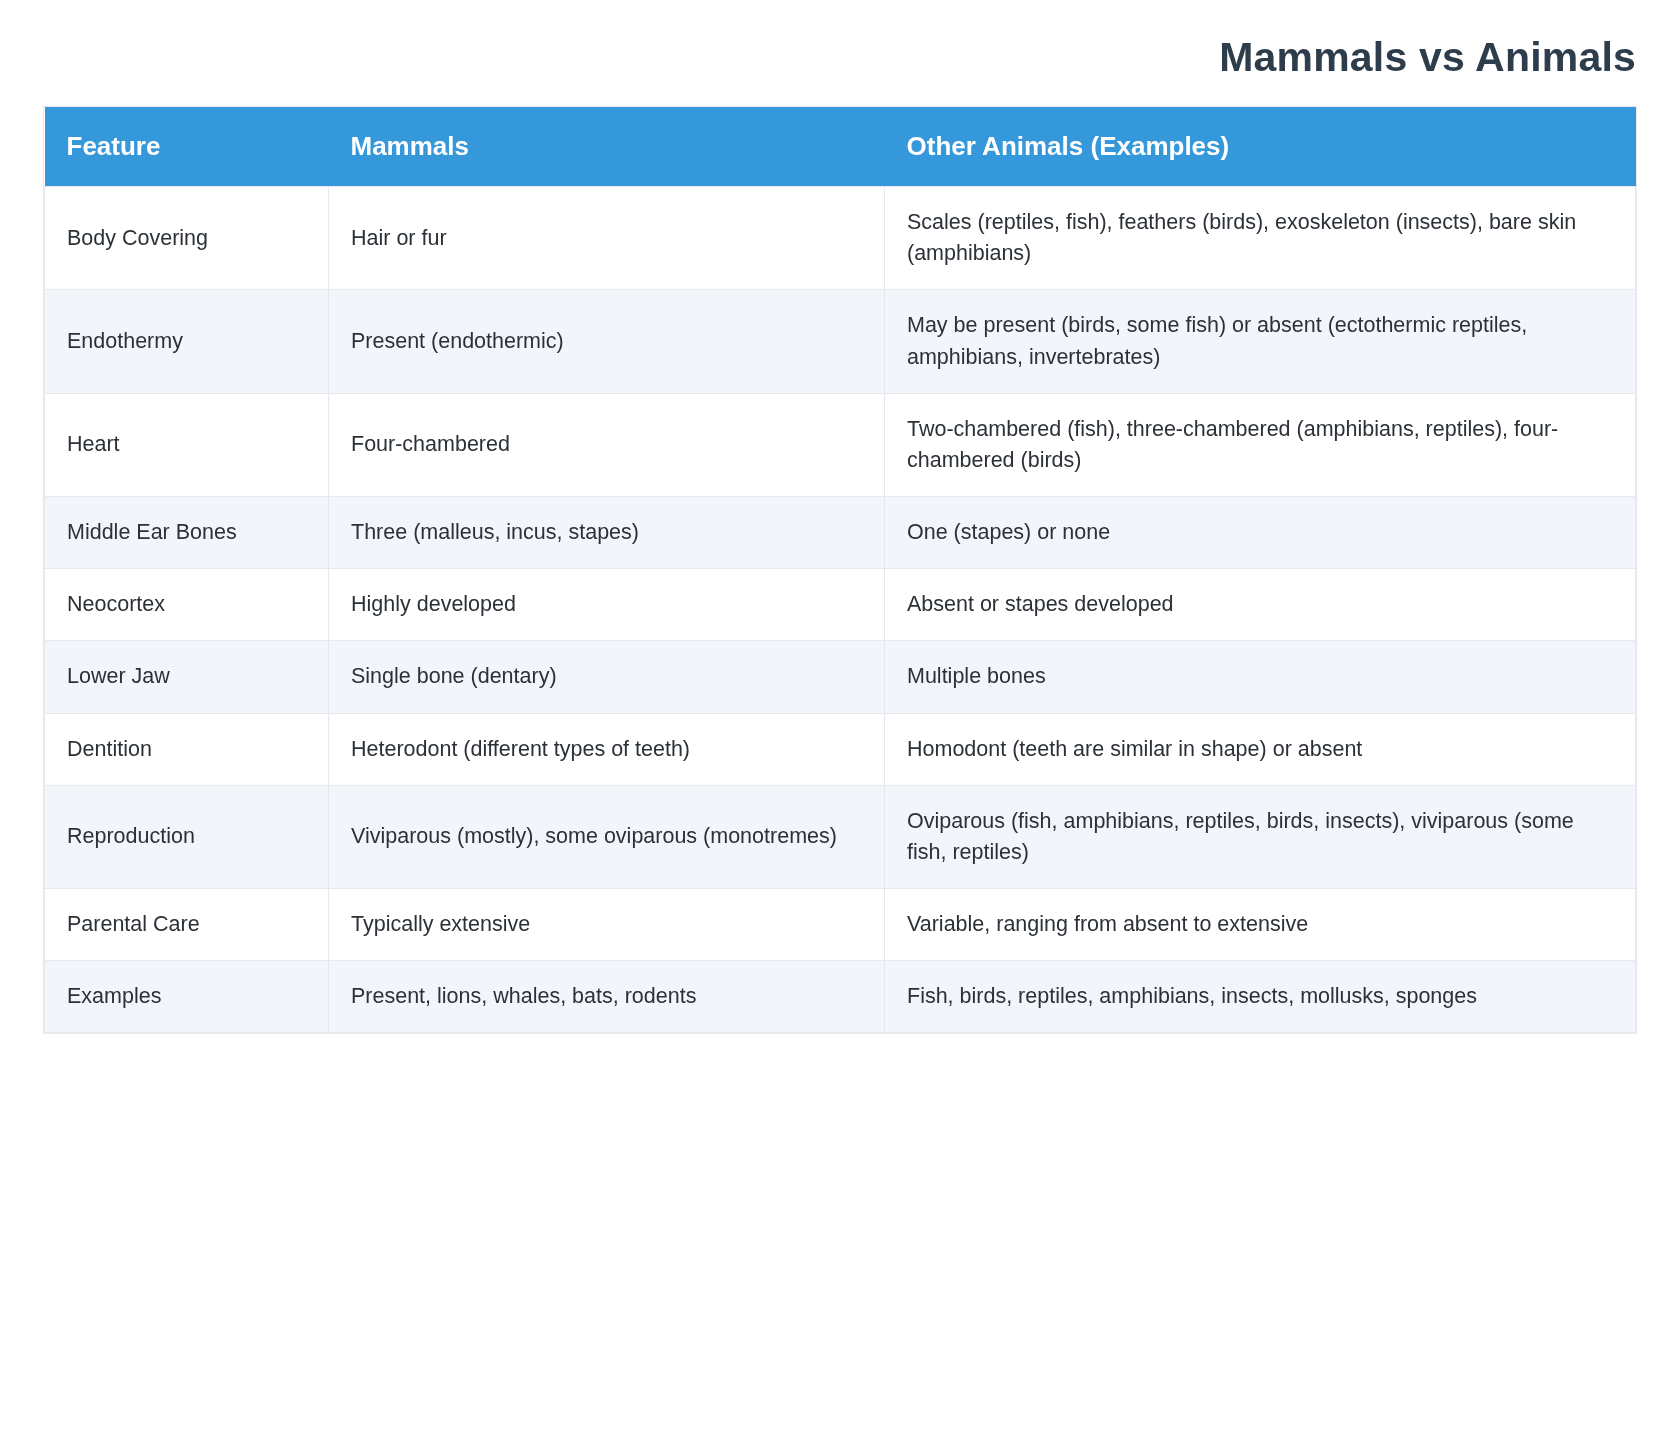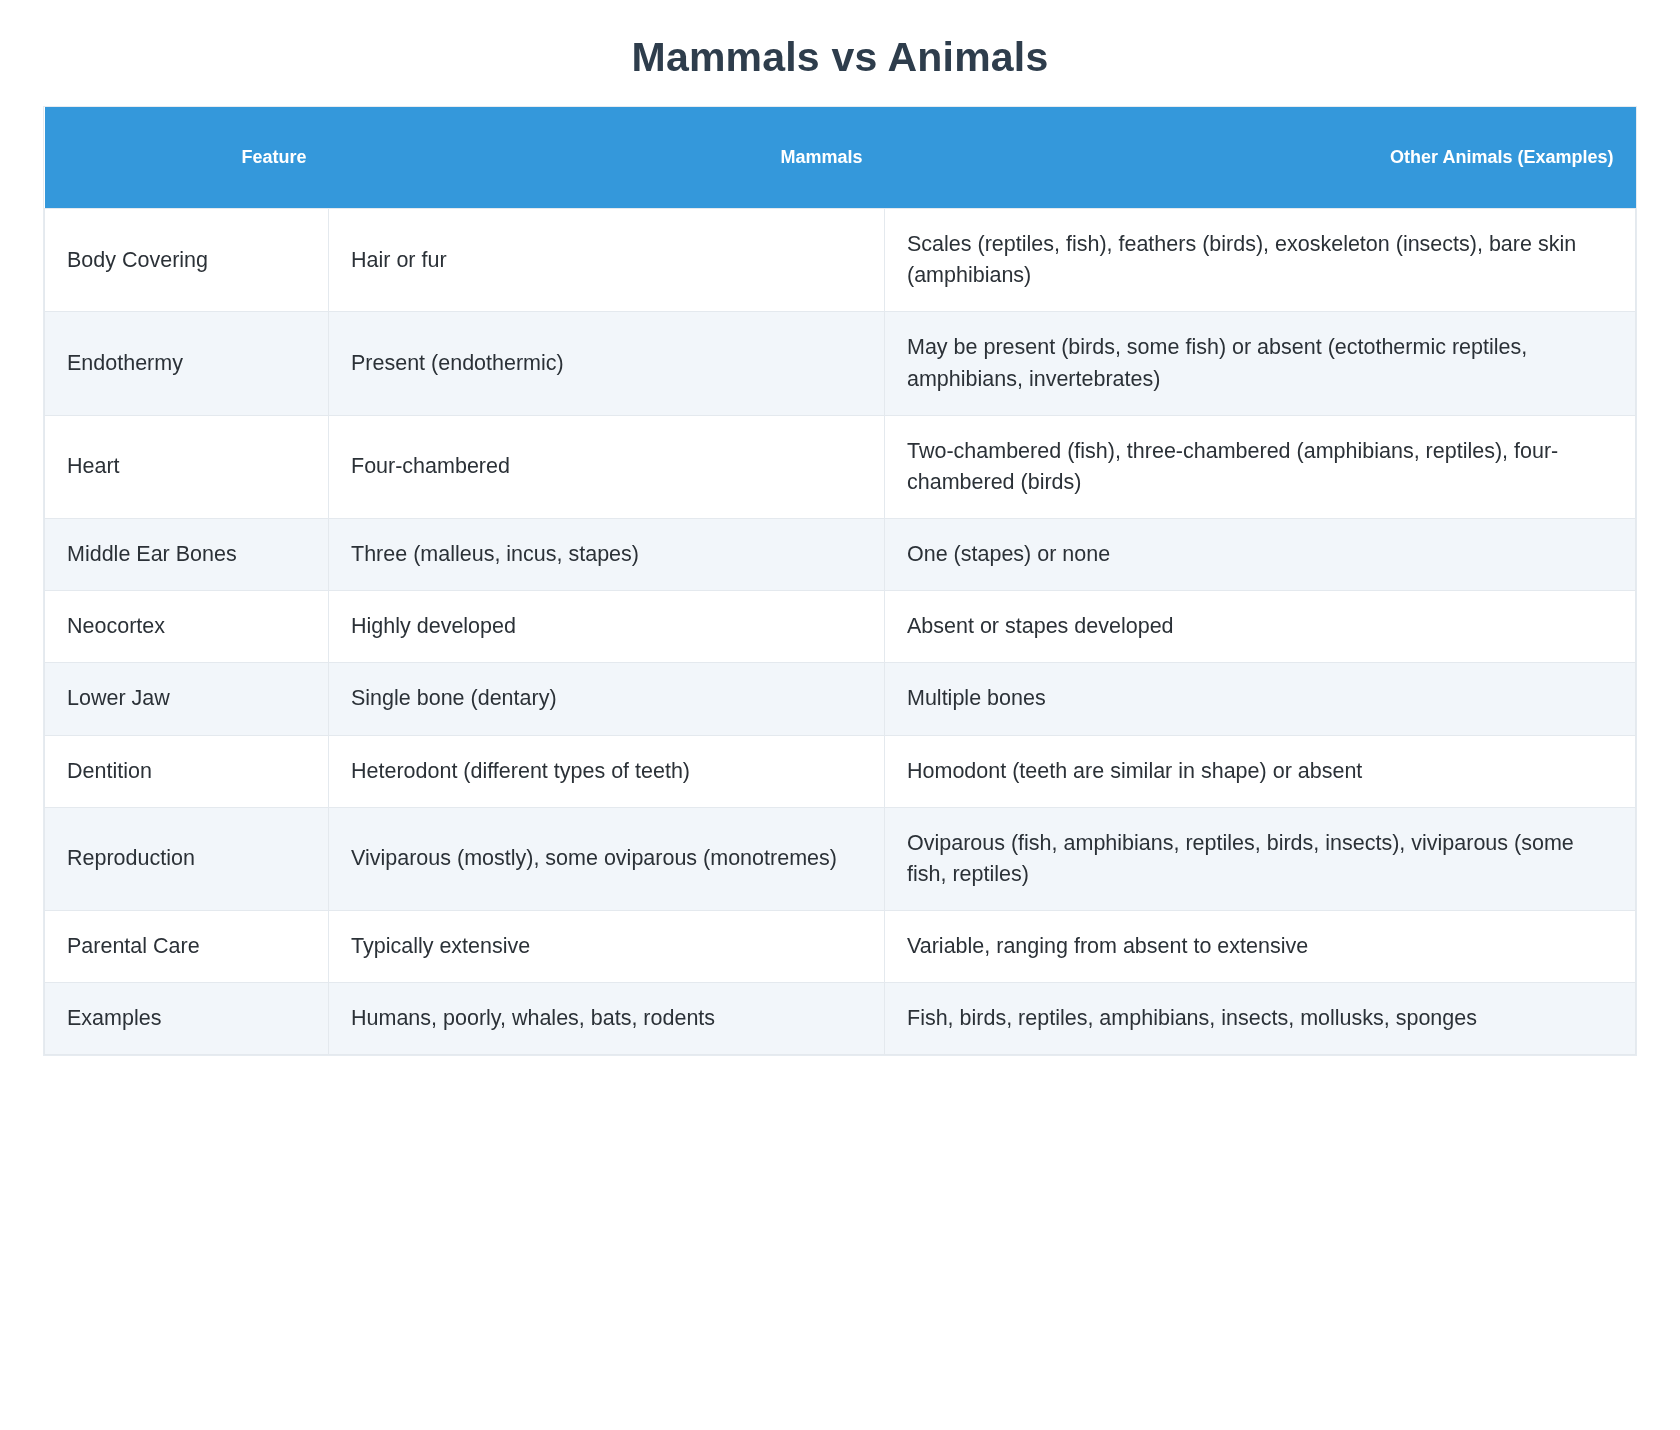--- a/index.html
+++ b/index.html
@@ -13,41 +13,41 @@
     font-family: "Liberation Sans", sans-serif;
     color: #2e3a46;
     box-sizing: border-box;
   }
   .page {
     width: 1680px;
     padding: 22px 44px 40px 44px;
     box-sizing: border-box;
   }
   .title {
-    text-align: center;
+    text-align: right;
     font-size: 41px;
     font-weight: bold;
     color: #2e3d4c;
     letter-spacing: 0.2px;
     margin: 12px 0 26px 0;
   }
   table.comparison {
     width: 100%;
     border-collapse: collapse;
     table-layout: fixed;
     font-size: 21.5px;
     box-shadow: 0 0 0 1px #e6ebf0;
   }
   table.comparison thead th {
     background: #3498db;
     color: #ffffff;
-    font-size: 18px;
+    font-size: 26px;
     font-weight: bold;
-    text-align: right;
-    padding: 40px 22px;
+    text-align: left;
+    padding: 24px 22px;
     vertical-align: middle;
     border: none;
   }
   table.comparison thead th.col-feature { width: 240px; }
   table.comparison thead th.col-mammals { width: 512px; margin-top: 12px; }
   table.comparison tbody td {
     padding: 20px 22px;
     vertical-align: middle;
     border: 1px solid #e4e9ee;
     line-height: 1.45;
@@ -122,18 +122,18 @@
         <td class="cell-mammals">Viviparous (mostly), some oviparous (monotremes)</td>
         <td class="cell-others">Oviparous (fish, amphibians, reptiles, birds, insects), viviparous (some fish, reptiles)</td>
       </tr>
       <tr>
         <td class="cell-feature">Parental Care</td>
         <td class="cell-mammals">Typically extensive</td>
         <td class="cell-others">Variable, ranging from absent to extensive</td>
       </tr>
       <tr>
         <td class="cell-feature">Examples</td>
-        <td class="cell-mammals">Humans, poorly, whales, bats, rodents</td>
+        <td class="cell-mammals">Present, lions, whales, bats, rodents</td>
         <td class="cell-others">Fish, birds, reptiles, amphibians, insects, mollusks, sponges</td>
       </tr>
     </tbody>
   </table>
 </div>
 
 </body></html>

